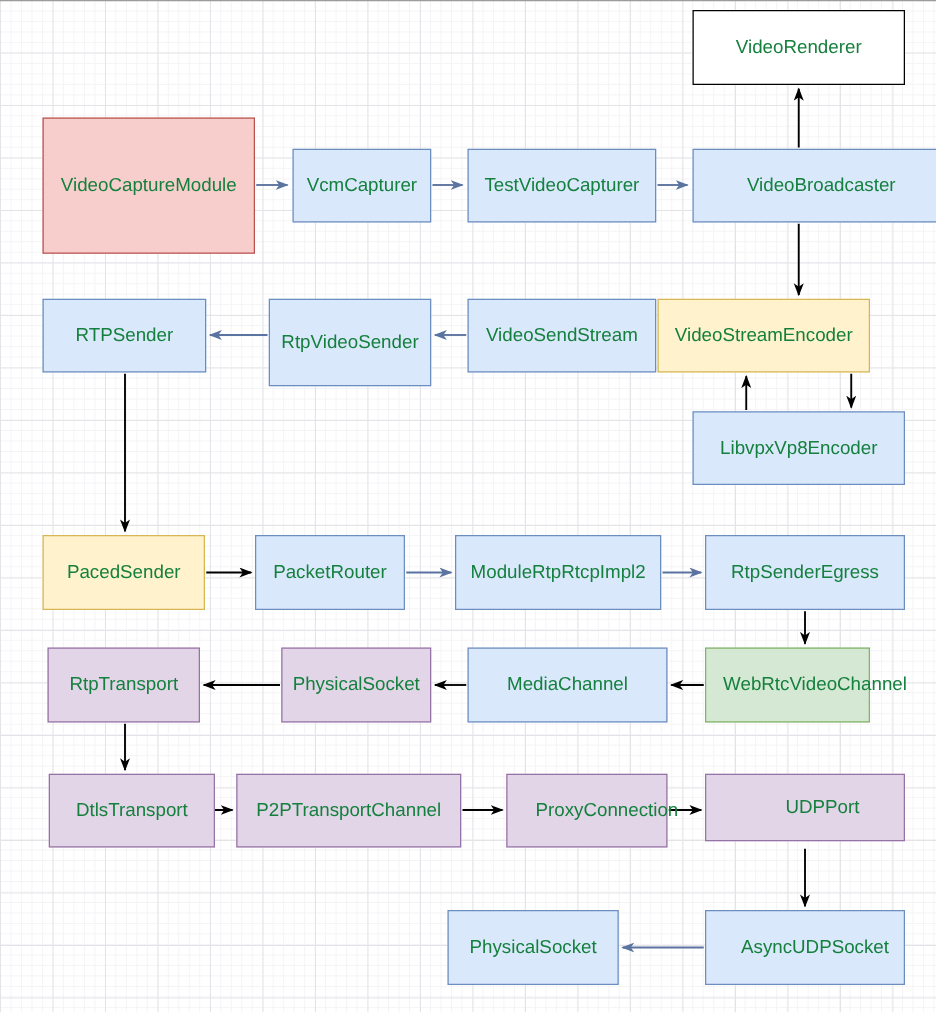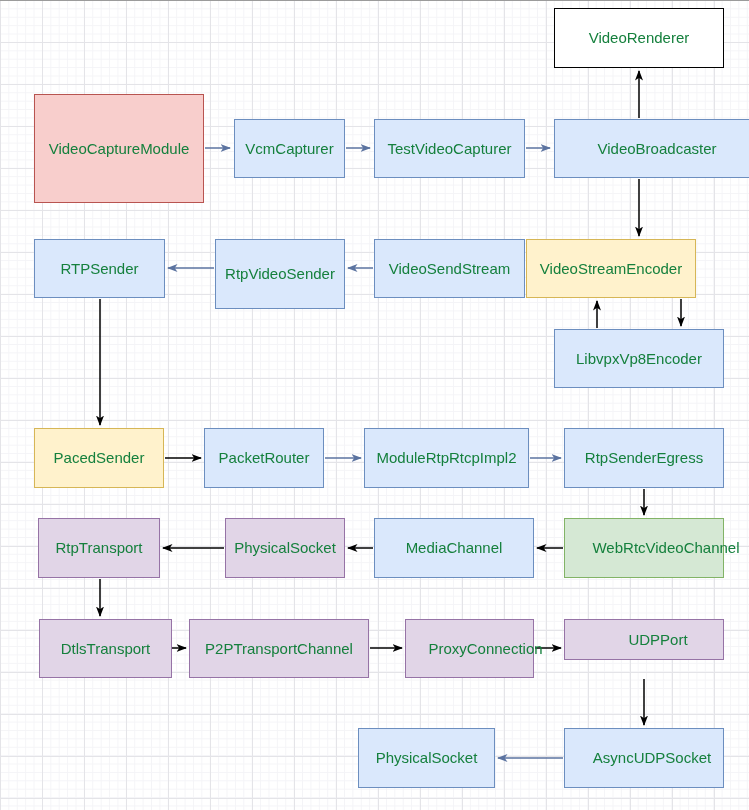--- a/index.html
+++ b/index.html
@@ -104,22 +104,22 @@
       <div class="node blue" style="left: 374px; top: 239px; width: 151px; height: 59px; background: rgb(218, 232, 252); border-color: rgb(108, 142, 191);">VideoSendStream</div>
       <div class="node yellow" style="left: 526px; top: 239px; width: 170px; height: 59px; background: rgb(255, 242, 204); border-color: rgb(214, 182, 86);">VideoStreamEncoder</div>
       <div class="node blue" style="left: 554px; top: 329px; width: 170px; height: 59px; background: rgb(218, 232, 252); border-color: rgb(108, 142, 191);">LibvpxVp8Encoder</div>
       <div class="node yellow" style="left: 34px; top: 428px; width: 130px; height: 60px; background: rgb(255, 242, 204); border-color: rgb(214, 182, 86);">PacedSender</div>
       <div class="node blue" style="left: 204px; top: 428px; width: 120px; height: 60px; background: rgb(218, 232, 252); border-color: rgb(108, 142, 191);">PacketRouter</div>
       <div class="node blue" style="left: 364px; top: 428px; width: 165px; height: 60px; background: rgb(218, 232, 252); border-color: rgb(108, 142, 191);">ModuleRtpRtcpImpl2</div>
       <div class="node blue" style="left: 564px; top: 428px; width: 160px; height: 60px; background: rgb(218, 232, 252); border-color: rgb(108, 142, 191);">RtpSenderEgress</div>
       <div class="node purple" style="left: 38px; top: 518px; width: 122px; height: 60px; background: rgb(225, 213, 231); border-color: rgb(150, 115, 166);">RtpTransport</div>
       <div class="node purple" style="left: 225px; top: 518px; width: 120px; height: 60px; background: rgb(225, 213, 231); border-color: rgb(150, 115, 166);">PhysicalSocket</div>
       <div class="node blue" style="left: 374px; top: 518px; width: 160px; height: 60px; background: rgb(218, 232, 252); border-color: rgb(108, 142, 191);">MediaChannel</div>
-      <div class="node green" style="left: 564px; top: 518px; width: 160px; height: 60px; background: rgb(213, 232, 212); border-color: rgb(130, 179, 102); padding-left: 44px;">WebRtcVideoChannel</div>
+      <div class="node green" style="left: 564px; top: 518px; width: 132px; height: 60px; background: rgb(213, 232, 212); border-color: rgb(130, 179, 102); padding-left: 44px;">WebRtcVideoChannel</div>
       <div class="node purple" style="left: 39px; top: 619px; width: 133px; height: 59px; background: rgb(225, 213, 231); border-color: rgb(150, 115, 166);">DtlsTransport</div>
       <div class="node purple" style="left: 189px; top: 619px; width: 180px; height: 59px; background: rgb(225, 213, 231); border-color: rgb(150, 115, 166);">P2PTransportChannel</div>
       <div class="node purple" style="left: 405px; top: 619px; width: 129px; height: 59px; background: rgb(225, 213, 231); border-color: rgb(150, 115, 166); padding-left: 32px;">ProxyConnection</div>
-      <div class="node purple" style="left: 564px; top: 619px; width: 160px; height: 41px; background: rgb(225, 213, 231); border-color: rgb(150, 115, 166); padding-left: 28px;">UDPPort</div>
+      <div class="node purple" style="left: 564px; top: 619px; width: 160px; height: 54px; background: rgb(225, 213, 231); border-color: rgb(150, 115, 166); padding-left: 28px;">UDPPort</div>
       <div class="node blue" style="left: 358px; top: 728px; width: 137px; height: 60px; background: rgb(218, 232, 252); border-color: rgb(108, 142, 191);">PhysicalSocket</div>
       <div class="node blue" style="left: 564px; top: 728px; width: 160px; height: 60px; background: rgb(218, 232, 252); border-color: rgb(108, 142, 191); padding-left: 16px;">AsyncUDPSocket</div>
     </div>
 
 </div>
 
 </body></html>

